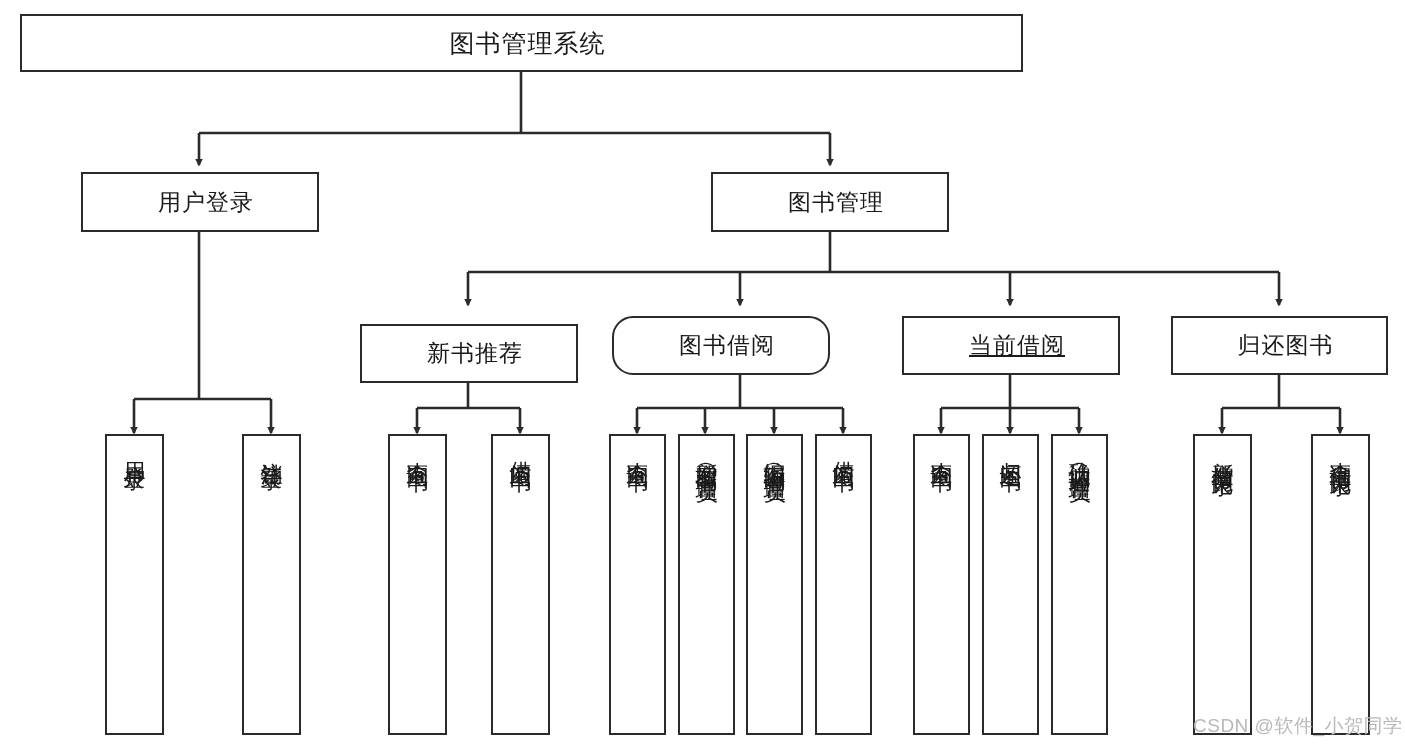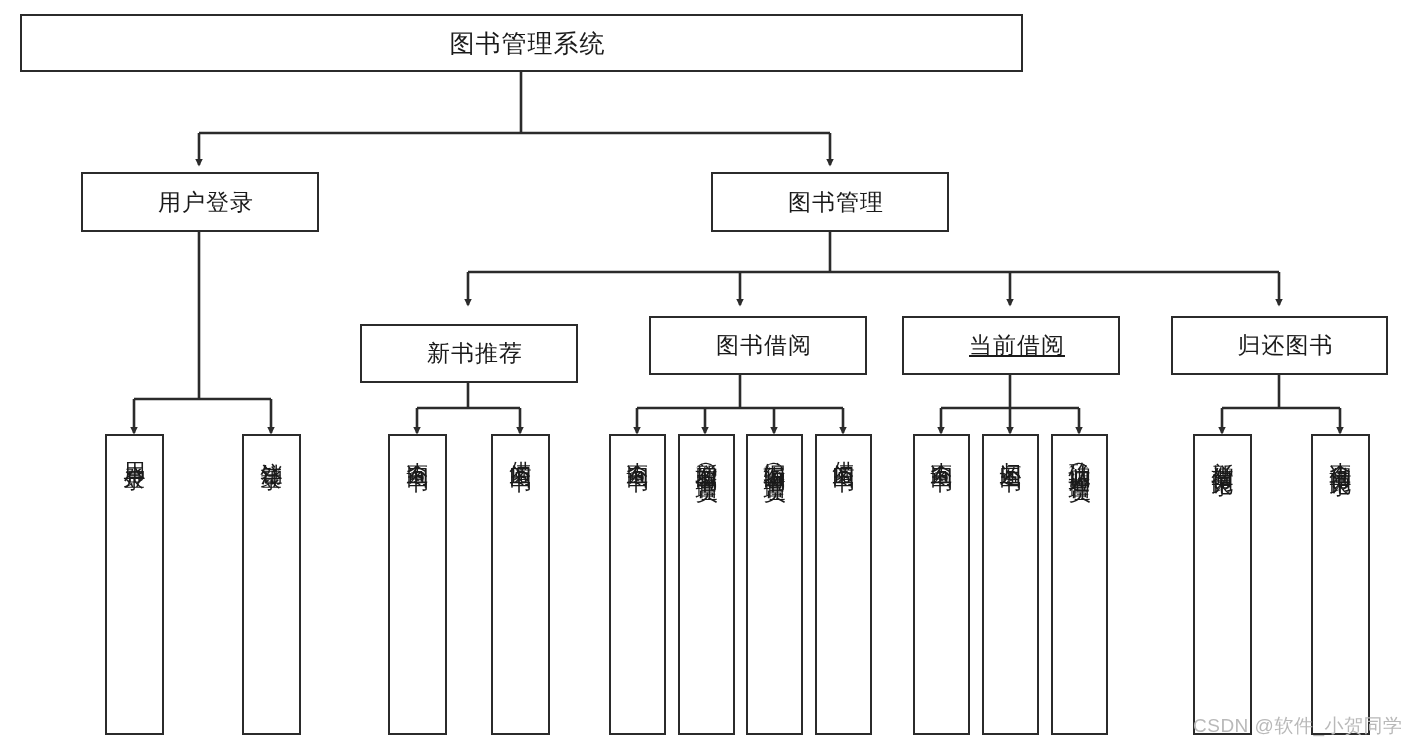--- a/index.html
+++ b/index.html
@@ -109,21 +109,21 @@
   </svg>
 
   <div class="node horiz" id="title-node" style="left:20px;top:14px;width:1003px;height:58px;">图书管理系统</div>
 
   <div class="node horiz" style="left:81px;top:172px;width:238px;height:60px;">用户登录</div>
 
   <div class="node horiz" style="left:711px;top:172px;width:238px;height:60px;">图书管理</div>
 
   <div class="node horiz" style="left:360px;top:316px;width:218px;height:59px;margin-top:8px;">新书推荐</div>
 
-  <div class="node horiz" style="left:649px;top:316px;width:218px;height:59px;">图书借阅</div>
+  <div class="node horiz" style="left:612px;top:316px;width:218px;height:59px;border-radius:21px;">图书借阅</div>
 
   <div class="node horiz" style="left:902px;top:316px;width:218px;height:59px;text-decoration:underline;">当前借阅</div>
 
   <div class="node horiz" style="left:1171px;top:316px;width:217px;height:59px;">归还图书</div>
 
   <div class="node vert" style="left:105px;top:434px;width:59px;height:301px;">
     <span class="vtext">用户登录</span>
   </div>
   <div class="node vert" style="left:242px;top:434px;width:59px;height:301px;">
     <span class="vtext">注销登录</span>

